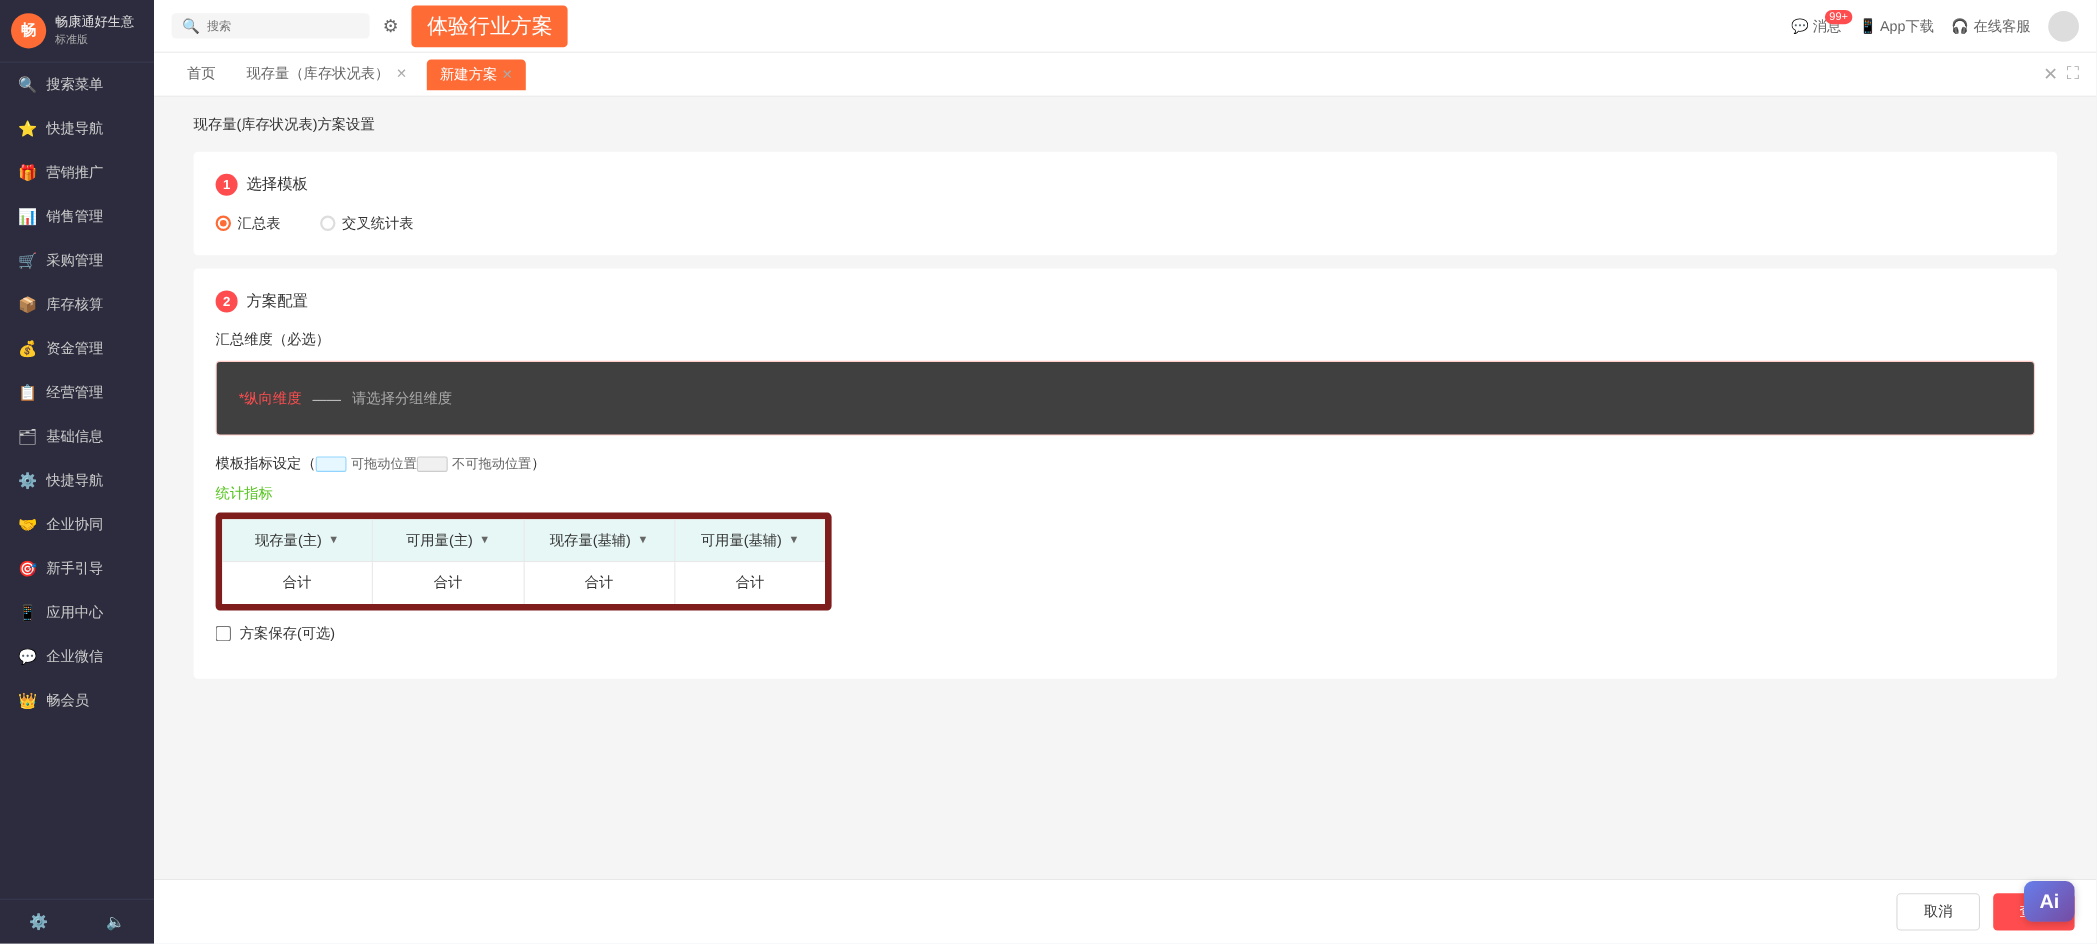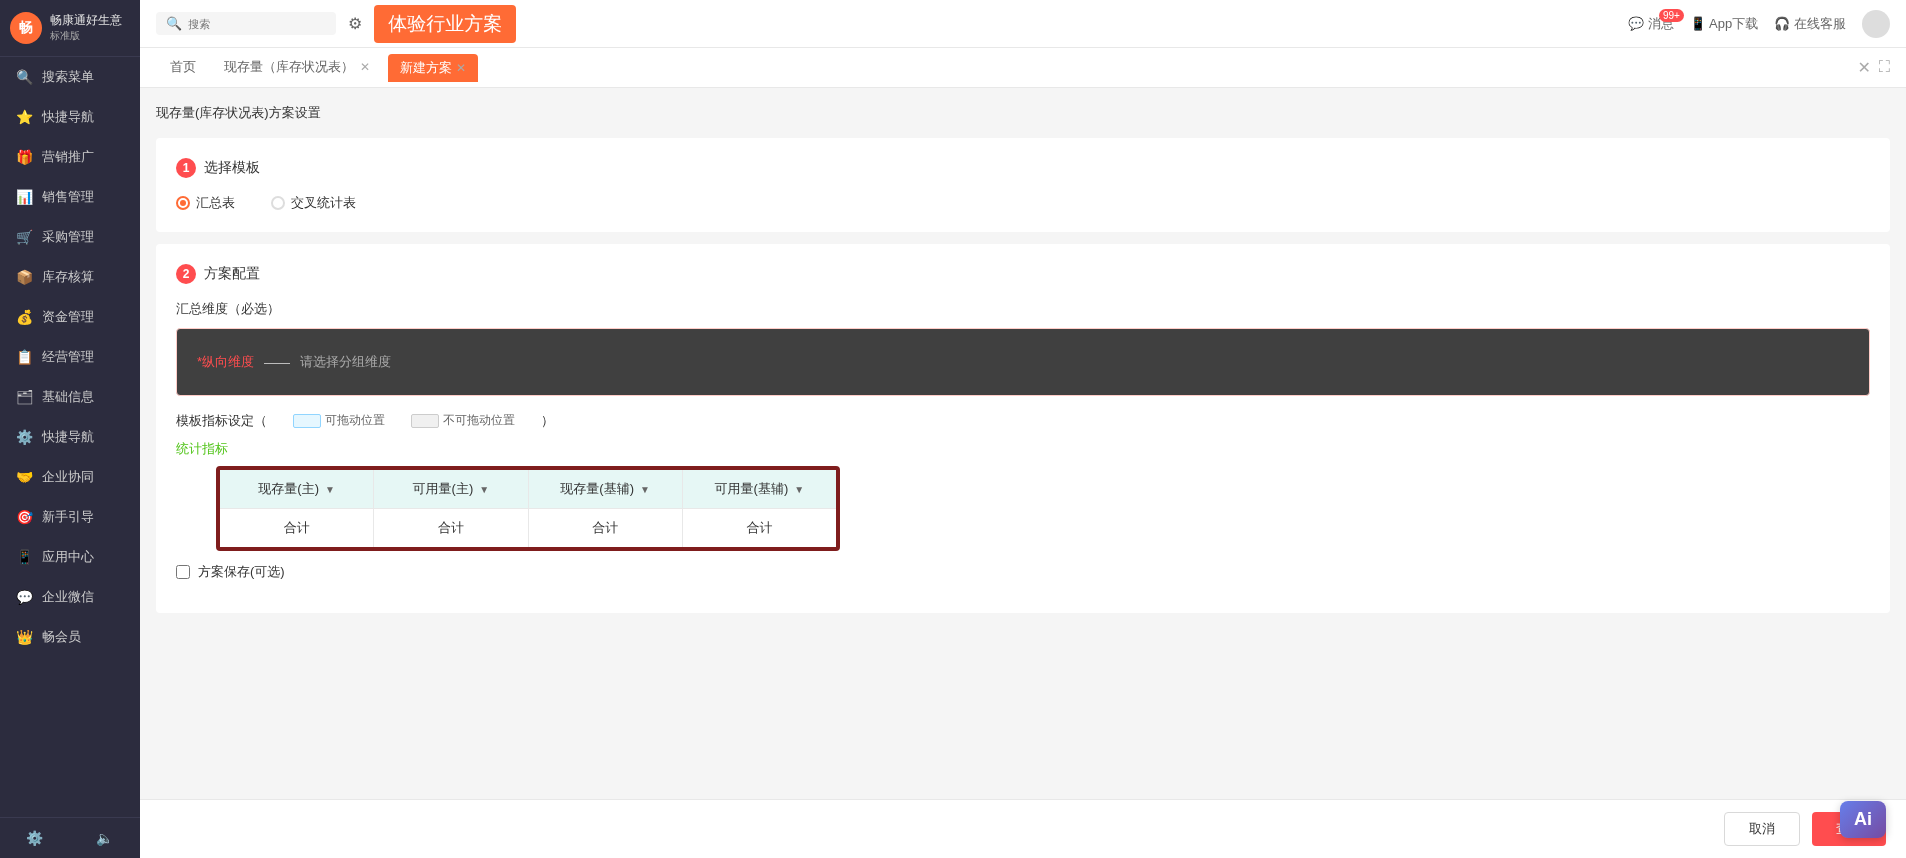--- a/index.html
+++ b/index.html
@@ -145,21 +145,21 @@
       align-items: center;
       gap: 4px;
       margin-left: 4px;
     }
     .tabs-controls { margin-left: auto; display: flex; gap: 8px; color: #aaa; font-size: 16px; cursor: pointer; }
 
     
     .content {
       flex: 1;
       overflow-y: auto;
-      padding: 16px 16px;
+      padding: 16px 36px;
       background: #f5f5f5;
     }
     .page-title { font-size: 13px; color: #333; margin-bottom: 16px; }
 
     .section-card {
       background: #fff;
       border-radius: 4px;
       padding: 20px;
       margin-bottom: 12px;
     }
@@ -216,21 +216,21 @@
       margin-bottom: 16px;
       display: flex;
       align-items: center;
       gap: 10px;
     }
     .dimension-label { color: #ff4d4f; font-size: 13px; }
     .dimension-dash { color: #ccc; }
     .dimension-placeholder { color: #aaa; font-size: 13px; }
 
     
-    .indicators-label { font-size: 13px; color: #333; margin-bottom: 10px; display: flex; align-items: flex-start; gap: 26px; }
+    .indicators-label { font-size: 13px; color: #333; margin-bottom: 10px; display: flex; align-items: flex-end; gap: 0; }
     .indicator-badge {
       display: inline-flex;
       align-items: center;
       gap: 4px;
       font-size: 12px;
       color: #666;
     }
     .badge-box {
       width: 28px;
       height: 14px;
@@ -238,21 +238,21 @@
       border: 1px solid #91d5ff;
       background: #e6f7ff;
     }
     .badge-box.gray {
       background: #f0f0f0;
       border-color: #ccc;
     }
 
     
     .stats-label { color: #52c41a; font-size: 13px; margin-bottom: 8px; font-weight: 500; }
-    .stats-table { border: 4px solid #7f1d1d; border-radius: 4px; overflow: hidden; width: 624px; margin-left: 40px; }
+    .stats-table { border: 6px solid #7f1d1d; border-radius: 4px; overflow: hidden; width: 560px; }
     .stats-table-header { display: flex; background: #e6f7f5; }
     .stats-col {
       flex: 1;
       padding: 10px 12px;
       font-size: 13px;
       color: #333;
       border-right: 1px solid #e8e8e8;
       display: flex;
       align-items: center;
       justify-content: center;

